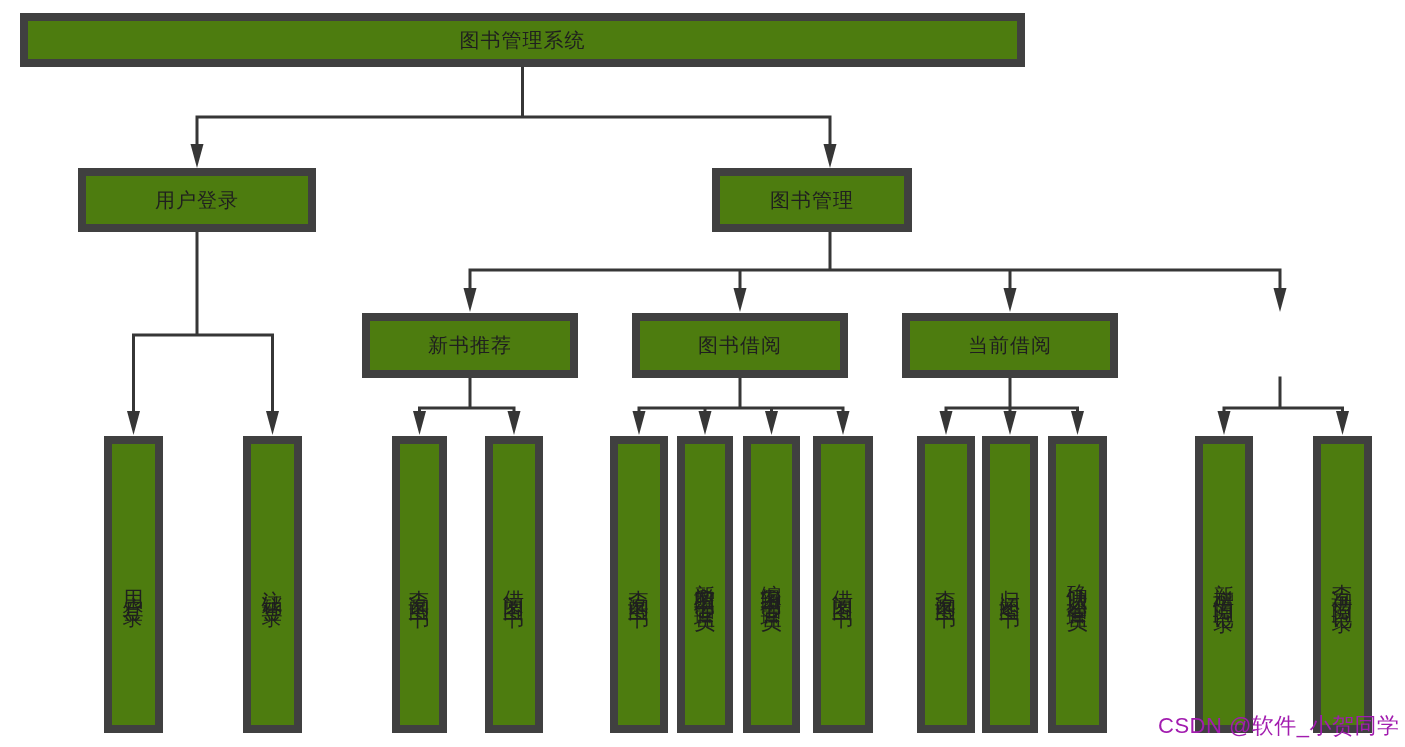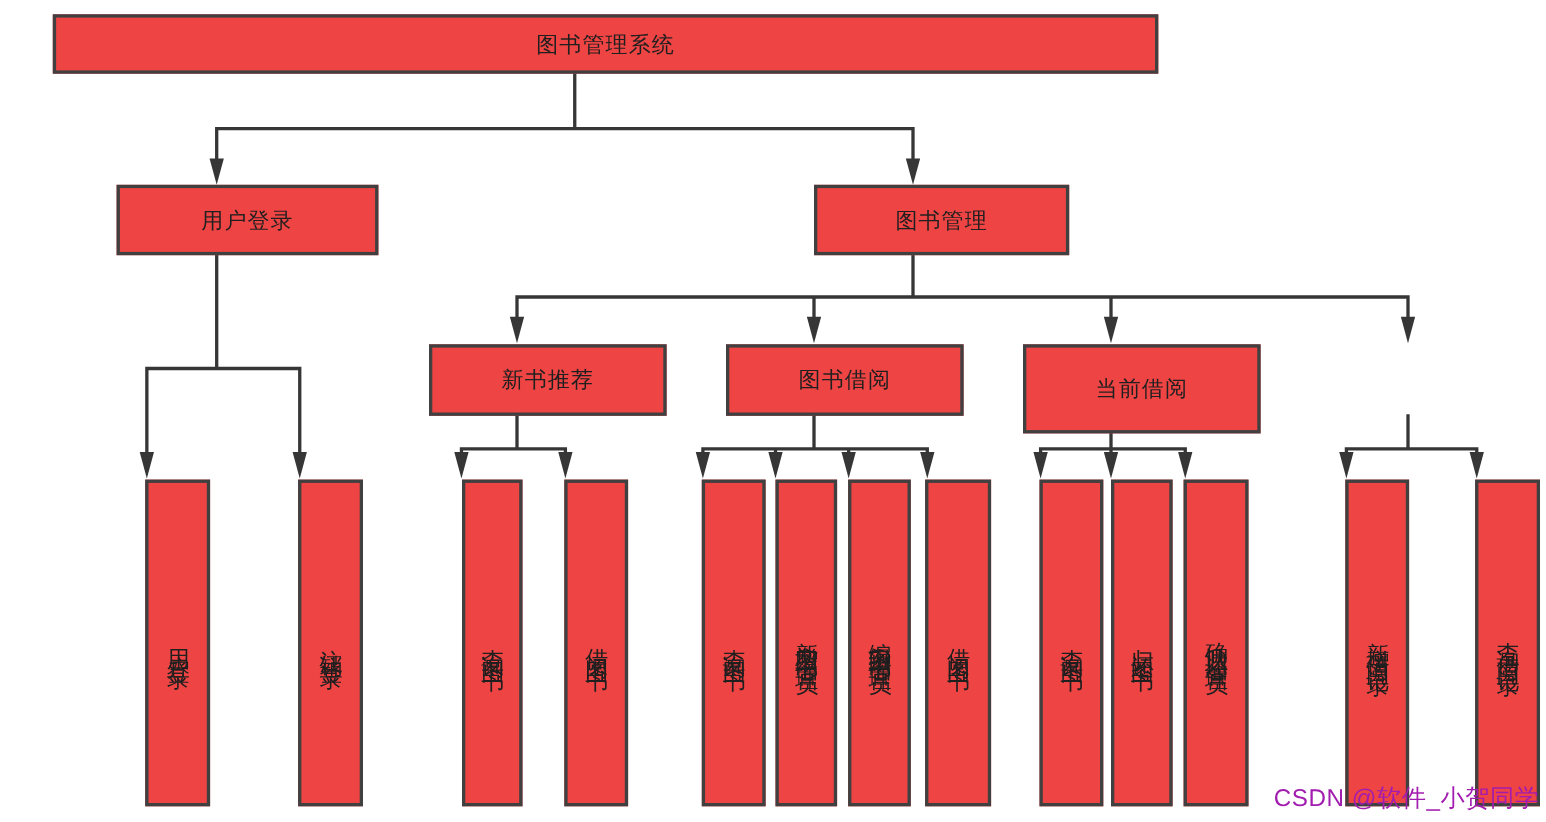--- a/index.html
+++ b/index.html
@@ -4,23 +4,23 @@
 <style>
   html,body { margin:0; padding:0; background:#ffffff; }
   .stage {
     position:relative; width:1405px; height:747px; background:#ffffff;
     font-family:"Liberation Sans", sans-serif; color:#1f1f1f; overflow:hidden;
   }
   .wires { position:absolute; left:0; top:0; width:1405px; height:747px; }
   .wire  { stroke:#363636; stroke-width:3; fill:none; stroke-linecap:square; }
   .head  { fill:#363636; stroke:none; }
   .box {
-    position:absolute; box-sizing:border-box; background:#ef4444;
-    border:3px solid #404040; display:flex; align-items:center; justify-content:center;
-    font-size:20px; letter-spacing:1px; white-space:nowrap;margin-left:28px;
+    position:absolute; box-sizing:border-box; background:#4d7c0f;
+    border:8px solid #404040; display:flex; align-items:center; justify-content:center;
+    font-size:20px; letter-spacing:1px; white-space:nowrap;
   }
   .box.v {
     writing-mode:vertical-lr; text-orientation:mixed;
     font-size:21px; letter-spacing:6px; line-height:1; white-space:normal;
   }
   .watermark {
     position:absolute; left:1158px; top:711px; z-index:5;
     font-size:22px; color:#a21caf; letter-spacing:0.5px; white-space:nowrap;
   }
 </style>
@@ -61,25 +61,25 @@
     <polygon class="head" points="1071,411 1084,411 1077.5,435"></polygon>
 
     <path class="wire" d="M1280 378 V408 M1224 408 H1342.5 M1224 408 V416 M1342.5 408 V416"></path>
     <polygon class="head" points="1217.5,411 1230.5,411 1224,435"></polygon>
     <polygon class="head" points="1336,411 1349,411 1342.5,435"></polygon>
   </svg>
 
   <div class="box" style="left:20px; top:13px; width:1005px; height:54px;">图书管理系统</div>
 
   <div class="box" style="left:78px; top:168px; width:238px; height:64px;">用户登录</div>
-  <div class="box" style="left:712px; top:168px; width:232px; height:64px;">图书管理</div>
+  <div class="box" style="left:712px; top:168px; width:200px; height:64px;">图书管理</div>
 
   <div class="box" style="left:632px; top:313px; width:216px; height:65px;">图书借阅</div>
   <div class="box" style="left:362px; top:313px; width:216px; height:65px;">新书推荐</div>
-  <div class="box" style="left:902px; top:313px; width:216px; height:81px;">当前借阅</div>
+  <div class="box" style="left:902px; top:313px; width:216px; height:65px;">当前借阅</div>
 
   <div class="box v" style="left:104px; top:436px; width:59px; height:297px;">用户登录</div>
   <div class="box v" style="left:243px; top:436px; width:59px; height:297px;">注销登录</div>
 
   <div class="box v" style="left:392px; top:436px; width:55px; height:297px;">查询图书</div>
   <div class="box v" style="left:485px; top:436px; width:58px; height:297px;">借阅图书</div>
 
   <div class="box v" style="left:610px; top:436px; width:58px; height:297px;">查询图书</div>
   <div class="box v" style="left:677px; top:436px; width:56px; height:297px; letter-spacing:4px;">新增图书（管理员）</div>
   <div class="box v" style="left:743px; top:436px; width:57px; height:297px; letter-spacing:4px;">编辑图书（管理员）</div>

